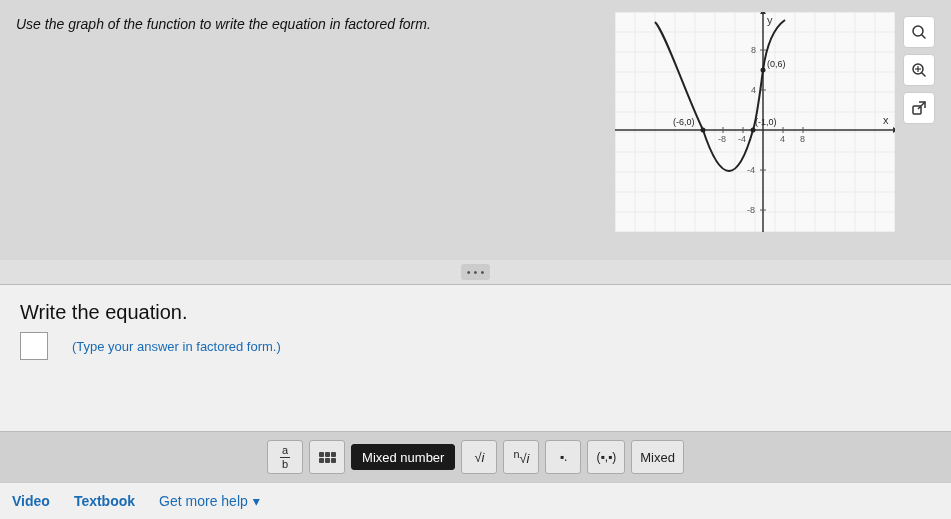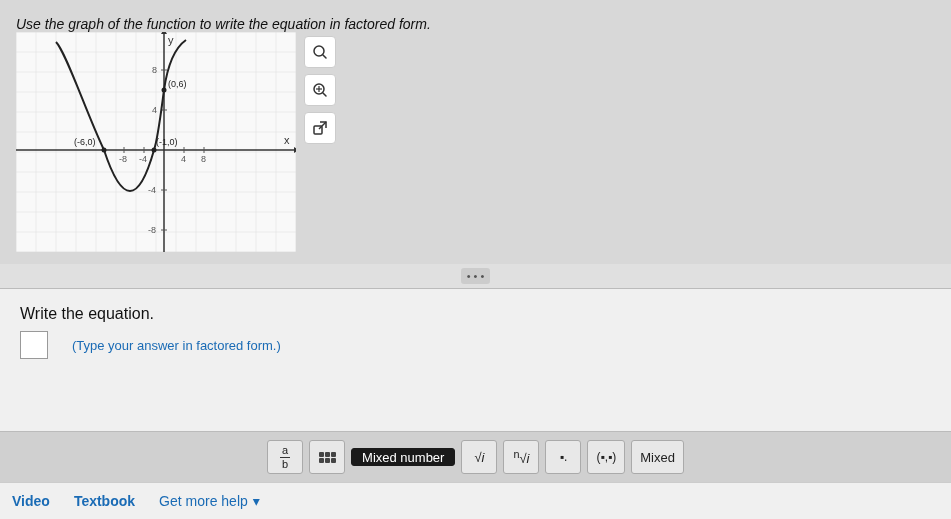--- a/index.html
+++ b/index.html
@@ -20,21 +20,21 @@
       position: relative;
       display: flex;
       flex-direction: column;
     }
 
     
     .top-section {
       background: #d8d8d8;
       padding: 12px 16px;
       display: flex;
-      flex-direction: column;
+      flex-direction: row;
       align-items: flex-start;
       position: relative;
       min-height: 260px;
     }
 
     .question-area {
       flex: 1;
       padding-top: 4px;
     }
 
@@ -91,21 +91,21 @@
     }
 
     
     .middle-section {
       background: #f0f0f0;
       padding: 16px 20px 12px 20px;
       flex: 1;
     }
 
     .write-label {
-      font-size: 16px;
+      font-size: 20px;
       color: #111;
       margin-bottom: 8px;
     }
 
     .equation-input-row {
       display: flex;
       align-items: center;
       gap: 24px;
     }
 
@@ -150,21 +150,21 @@
     }
 
     .mixed-number-btn {
       background: #1a1a1a;
       color: #fff;
       border: 1px solid #1a1a1a;
       border-radius: 3px;
       padding: 8px 10px;
       cursor: pointer;
       font-size: 13px;
-      height: 18px;
+      height: 26px;
       display: flex;
       align-items: center;
       justify-content: center;
     }
 
     
     .bottom-bar {
       background: #f0f0f0;
       padding: 10px 12px;
       display: flex;

